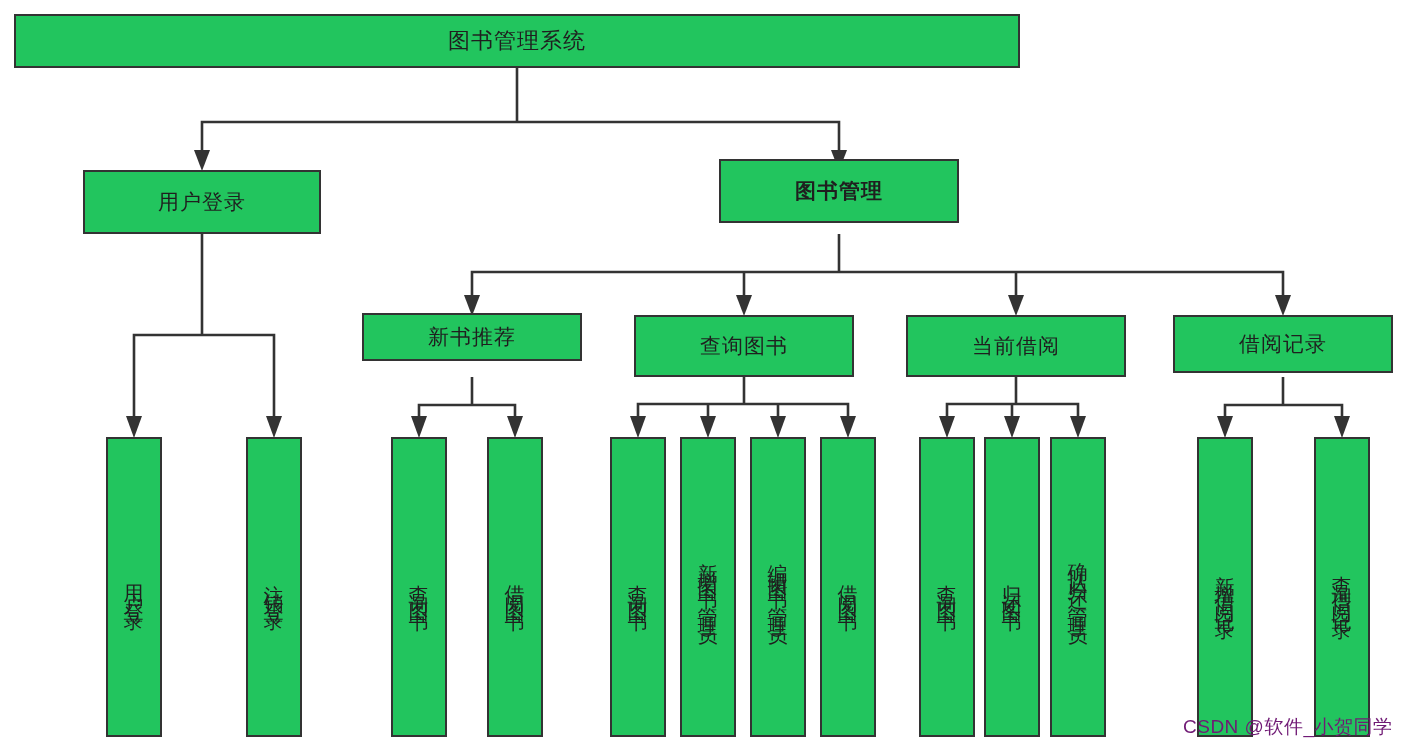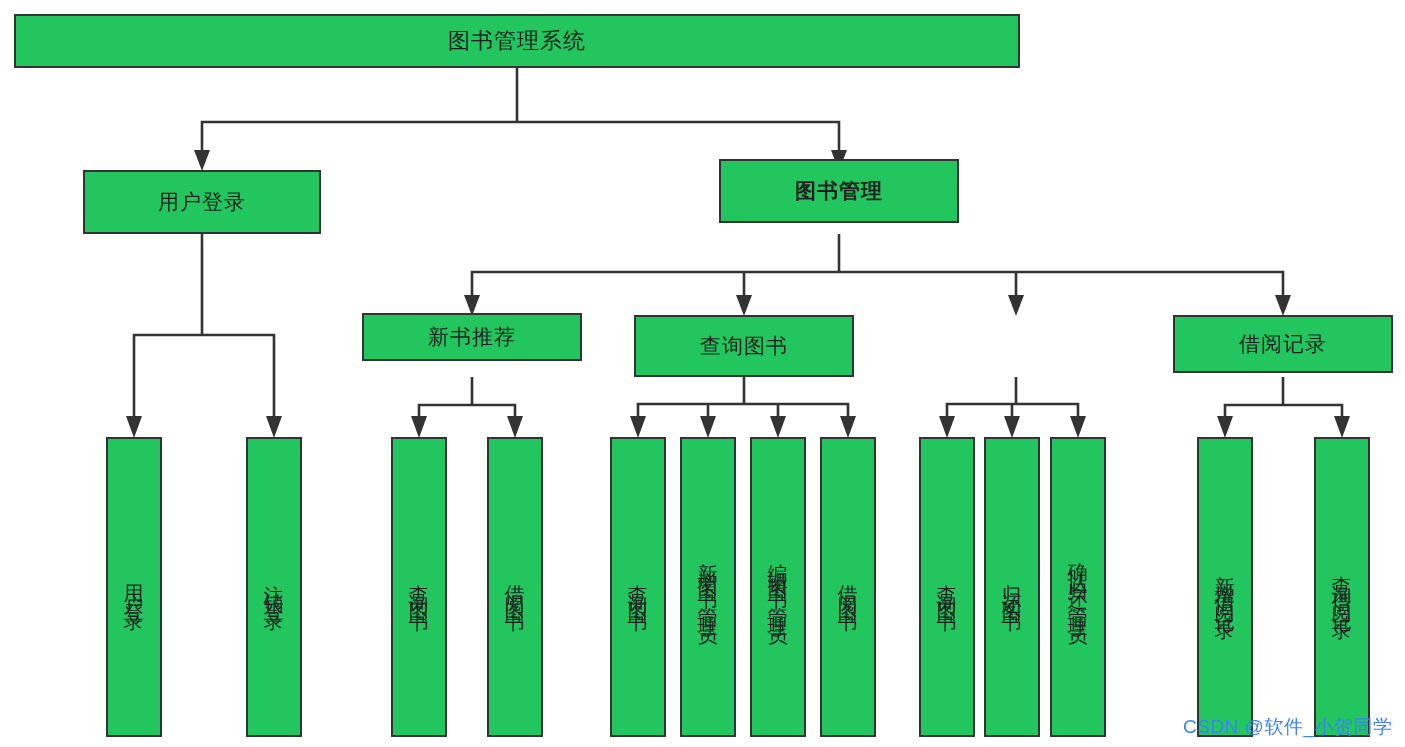--- a/index.html
+++ b/index.html
@@ -30,21 +30,21 @@
   
   .leaf{top:437px;width:56px;height:300px;}
   .lf-0 {left:106px;}  .lf-1 {left:246px;}
   .lf-2 {left:391px;}  .lf-3 {left:487px;}
   .lf-4 {left:610px;}  .lf-5 {left:680px;}
   .lf-6 {left:750px;}  .lf-7 {left:820px;}
   .lf-8 {left:919px;}  .lf-9 {left:984px;}  .lf-10{left:1050px;}
   .lf-11{left:1197px;} .lf-12{left:1314px;}
   .watermark{
     position:absolute;left:1183px;top:714px;white-space:nowrap;
-    font-size:19px;color:#3b82f6;letter-spacing:0.5px;z-index:5;
+    font-size:19px;color:#701a75;letter-spacing:0.5px;z-index:5;
   }
 </style>
 </head>
 <body>
 
 <div class="canvas">
 
   <svg class="connectors" viewBox="0 0 1405 747" fill="none" stroke="#333333" stroke-width="2.6">
 
     <g>
@@ -95,20 +95,21 @@
     </g>
   </svg>
 
   <div class="box hbox root n-root">图书管理系统</div>
 
   <div class="box hbox n-l1-0">用户登录</div>
   <div class="box hbox n-l1-1">图书管理</div>
 
   <div class="box hbox n-l2-0">新书推荐</div>
   <div class="box hbox n-l2-1">查询图书</div>
+  <div class="box hbox n-l2-2">当前借阅</div>
   <div class="box hbox n-l2-3">借阅记录</div>
 
   <div class="box vbox leaf lf-0">用户登录</div>
   <div class="box vbox leaf lf-1">注销登录</div>
   <div class="box vbox leaf lf-2">查询图书</div>
   <div class="box vbox leaf lf-3">借阅图书</div>
   <div class="box vbox leaf lf-4">查询图书</div>
   <div class="box vbox leaf lf-5">新增图书（管理员）</div>
   <div class="box vbox leaf lf-6">编辑图书（管理员）</div>
   <div class="box vbox leaf lf-7">借阅图书</div>

